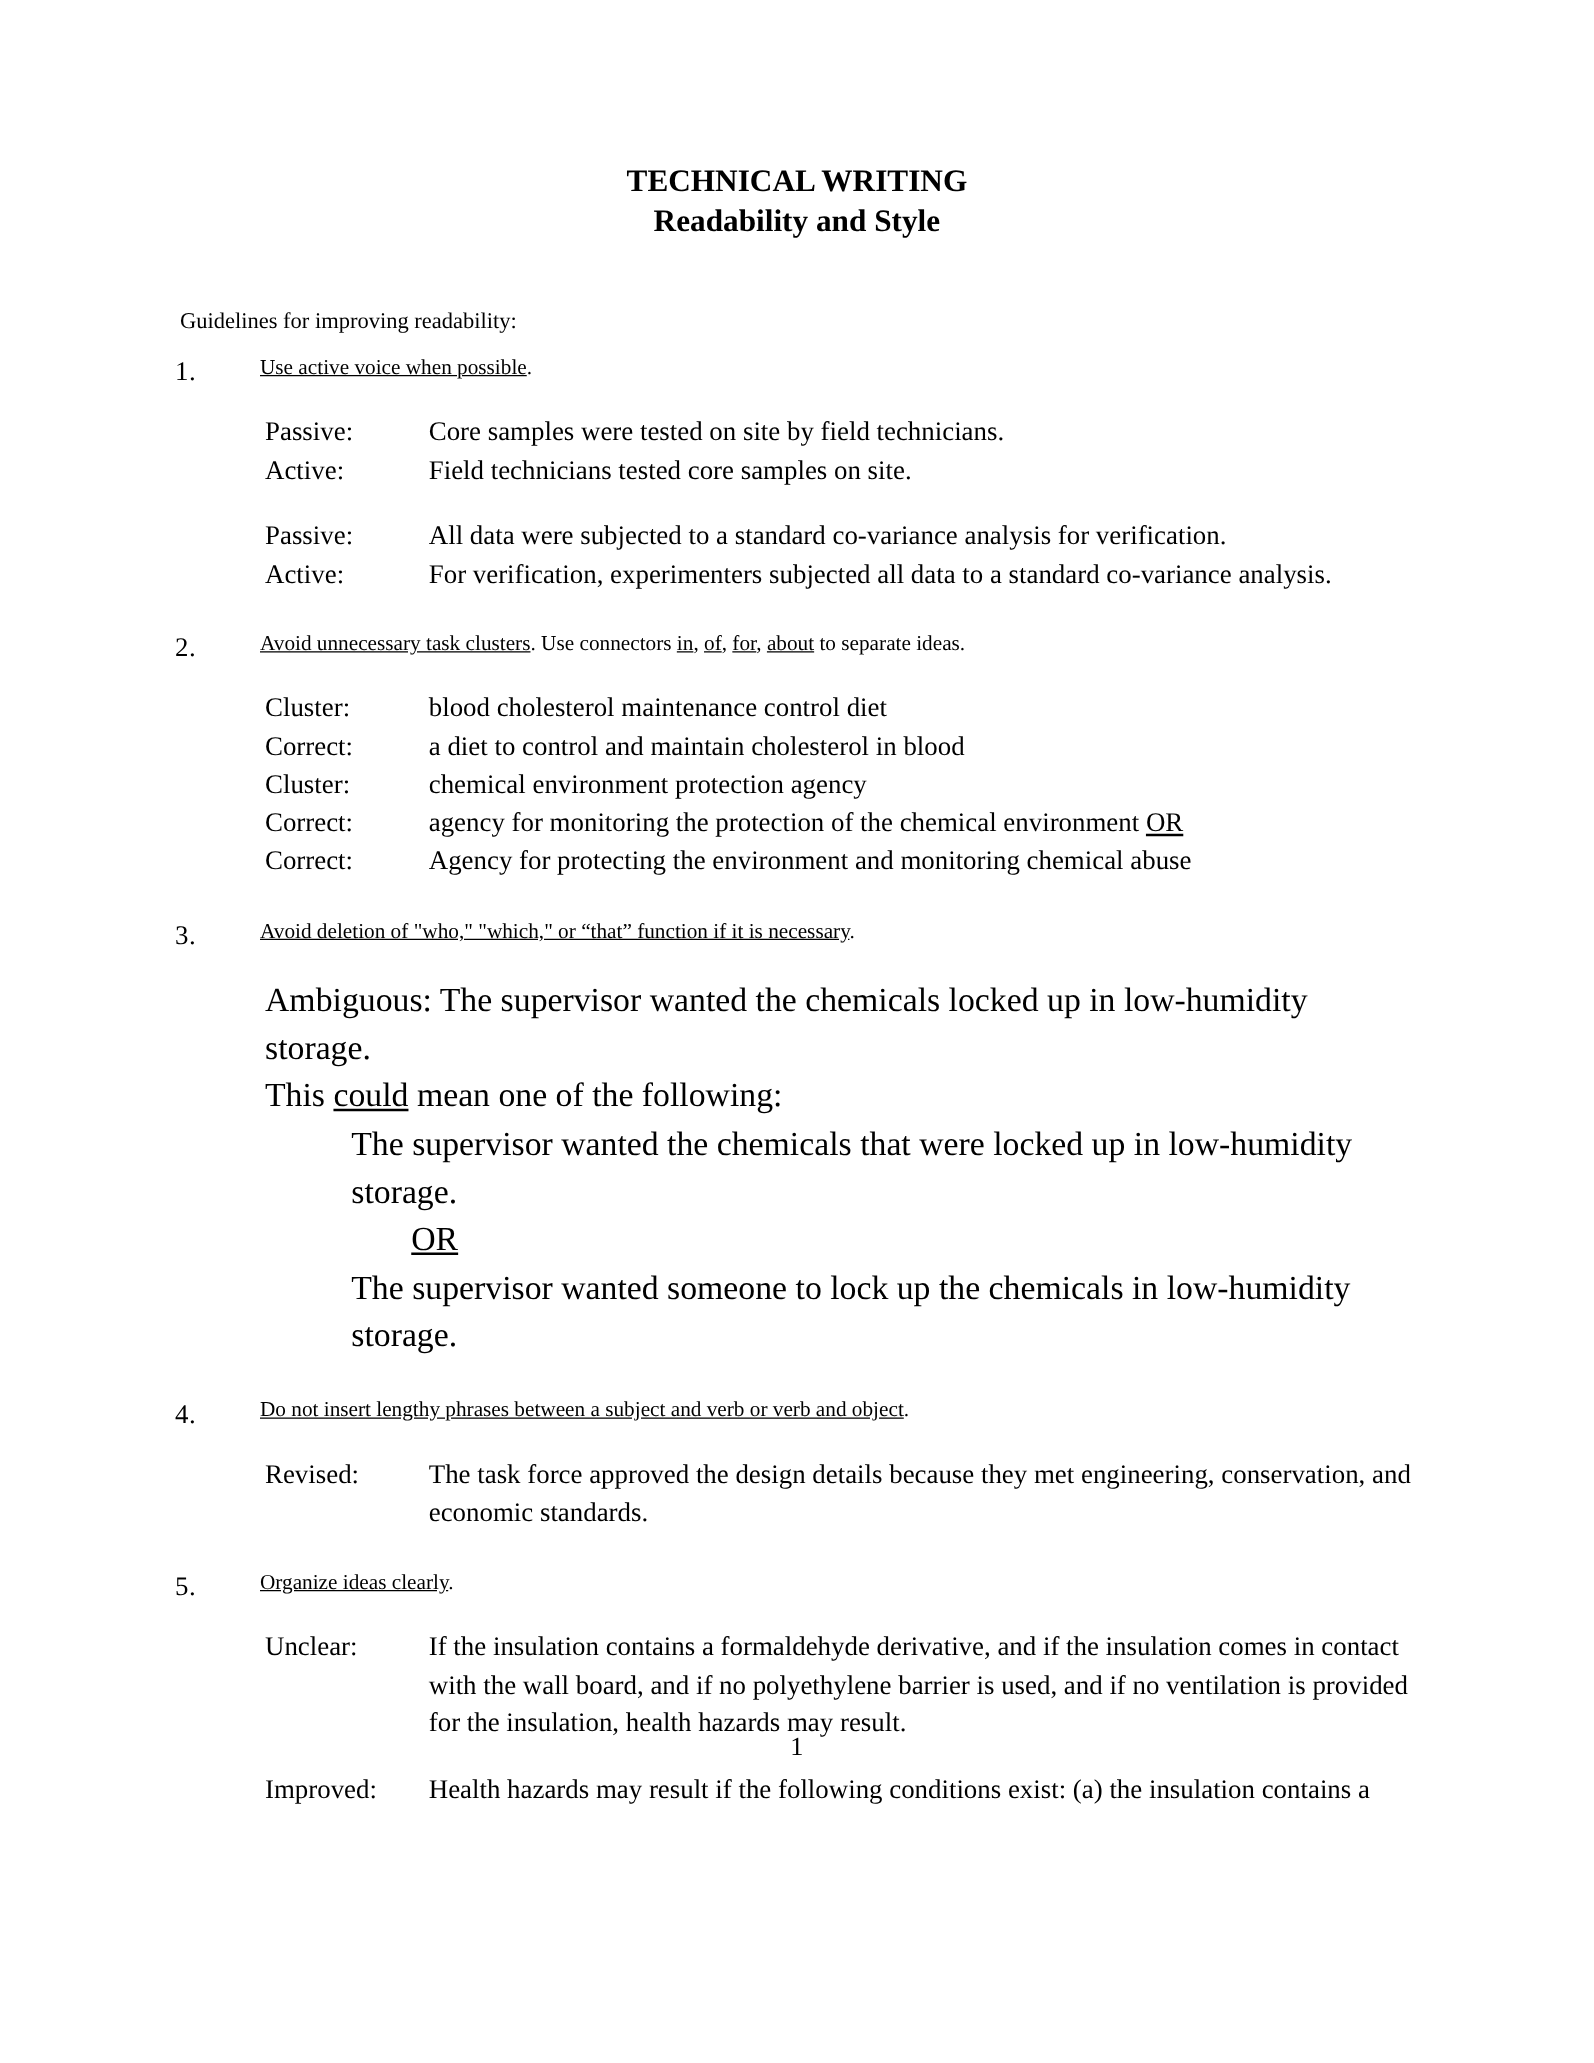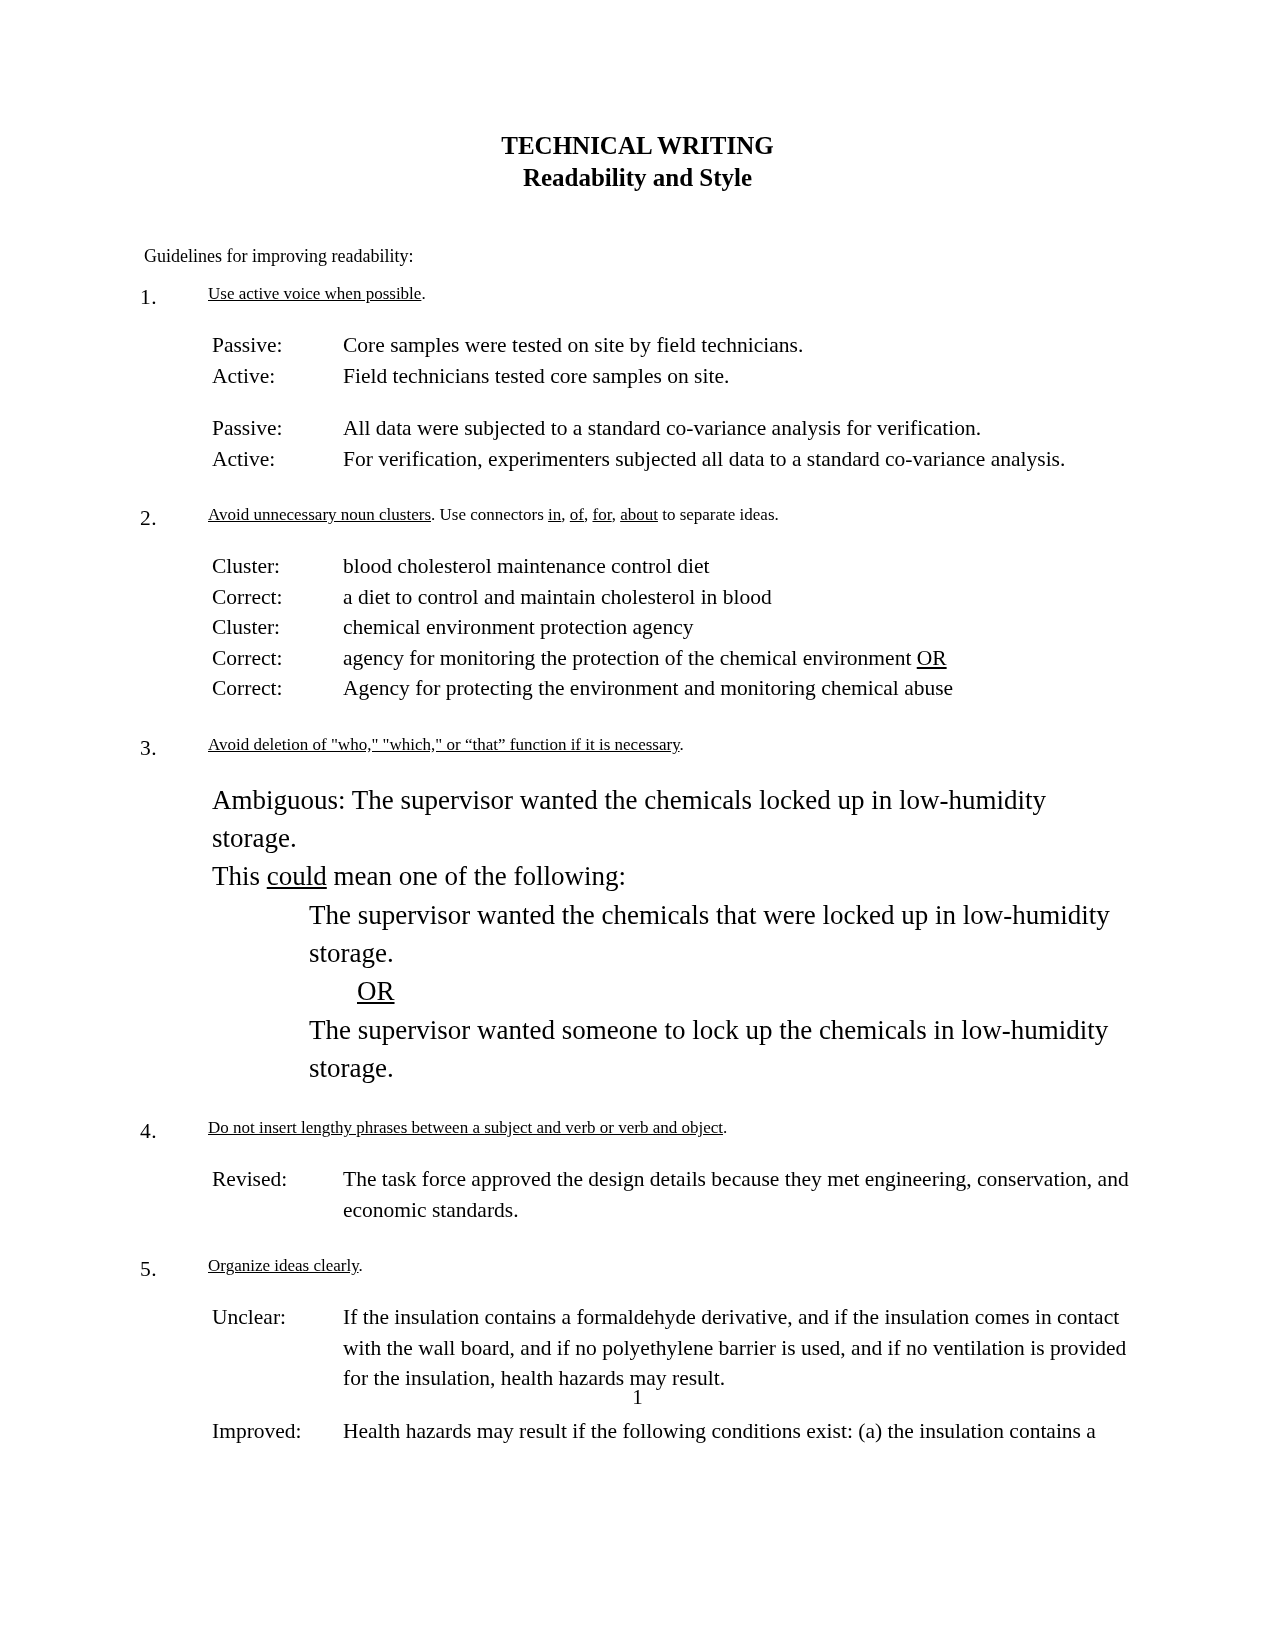--- a/index.html
+++ b/index.html
@@ -72,21 +72,21 @@
   .ex-body {
     flex: 1;
   }
   .ex-gap { height: 22px; }
 
   .block-lines {
     margin: 18px 0 30px 72px;
     font-size: 27px;
     line-height: 1.42;
   }
-  .indent-2 { margin-left: 97px; }
+  .indent-2 { margin-left: 69px; }
 
   .page-number {
     position: absolute;
     left: 0;
     right: 0;
     bottom: 36px;
     text-align: center;
     font-size: 21px;
   }
 </style>
@@ -121,21 +121,21 @@
       <div class="ex-body">All data were subjected to a standard co-variance analysis for verification.</div>
     </div>
     <div class="ex-row">
       <div class="ex-label">Active:</div>
       <div class="ex-body">For verification, experimenters subjected all data to a standard co-variance analysis.</div>
     </div>
   </div>
 
   <div class="item">
     <div class="item-num">2.</div>
-    <div class="item-text"><span class="u">Avoid unnecessary noun clusters</span>. Use connectors <span class="u">in</span>, <span class="u">of</span>, <span class="u">for</span>, <span class="u">about</span> to separate ideas.</div>
+    <div class="item-text"><span class="u">Avoid unnecessary task clusters</span>. Use connectors <span class="u">in</span>, <span class="u">of</span>, <span class="u">for</span>, <span class="u">about</span> to separate ideas.</div>
   </div>
   <div class="examples">
     <div class="ex-row">
       <div class="ex-label">Cluster:</div>
       <div class="ex-body">blood cholesterol maintenance control diet</div>
     </div>
     <div class="ex-row">
       <div class="ex-label">Correct:</div>
       <div class="ex-body">a diet to control and maintain cholesterol in blood</div>
     </div>

